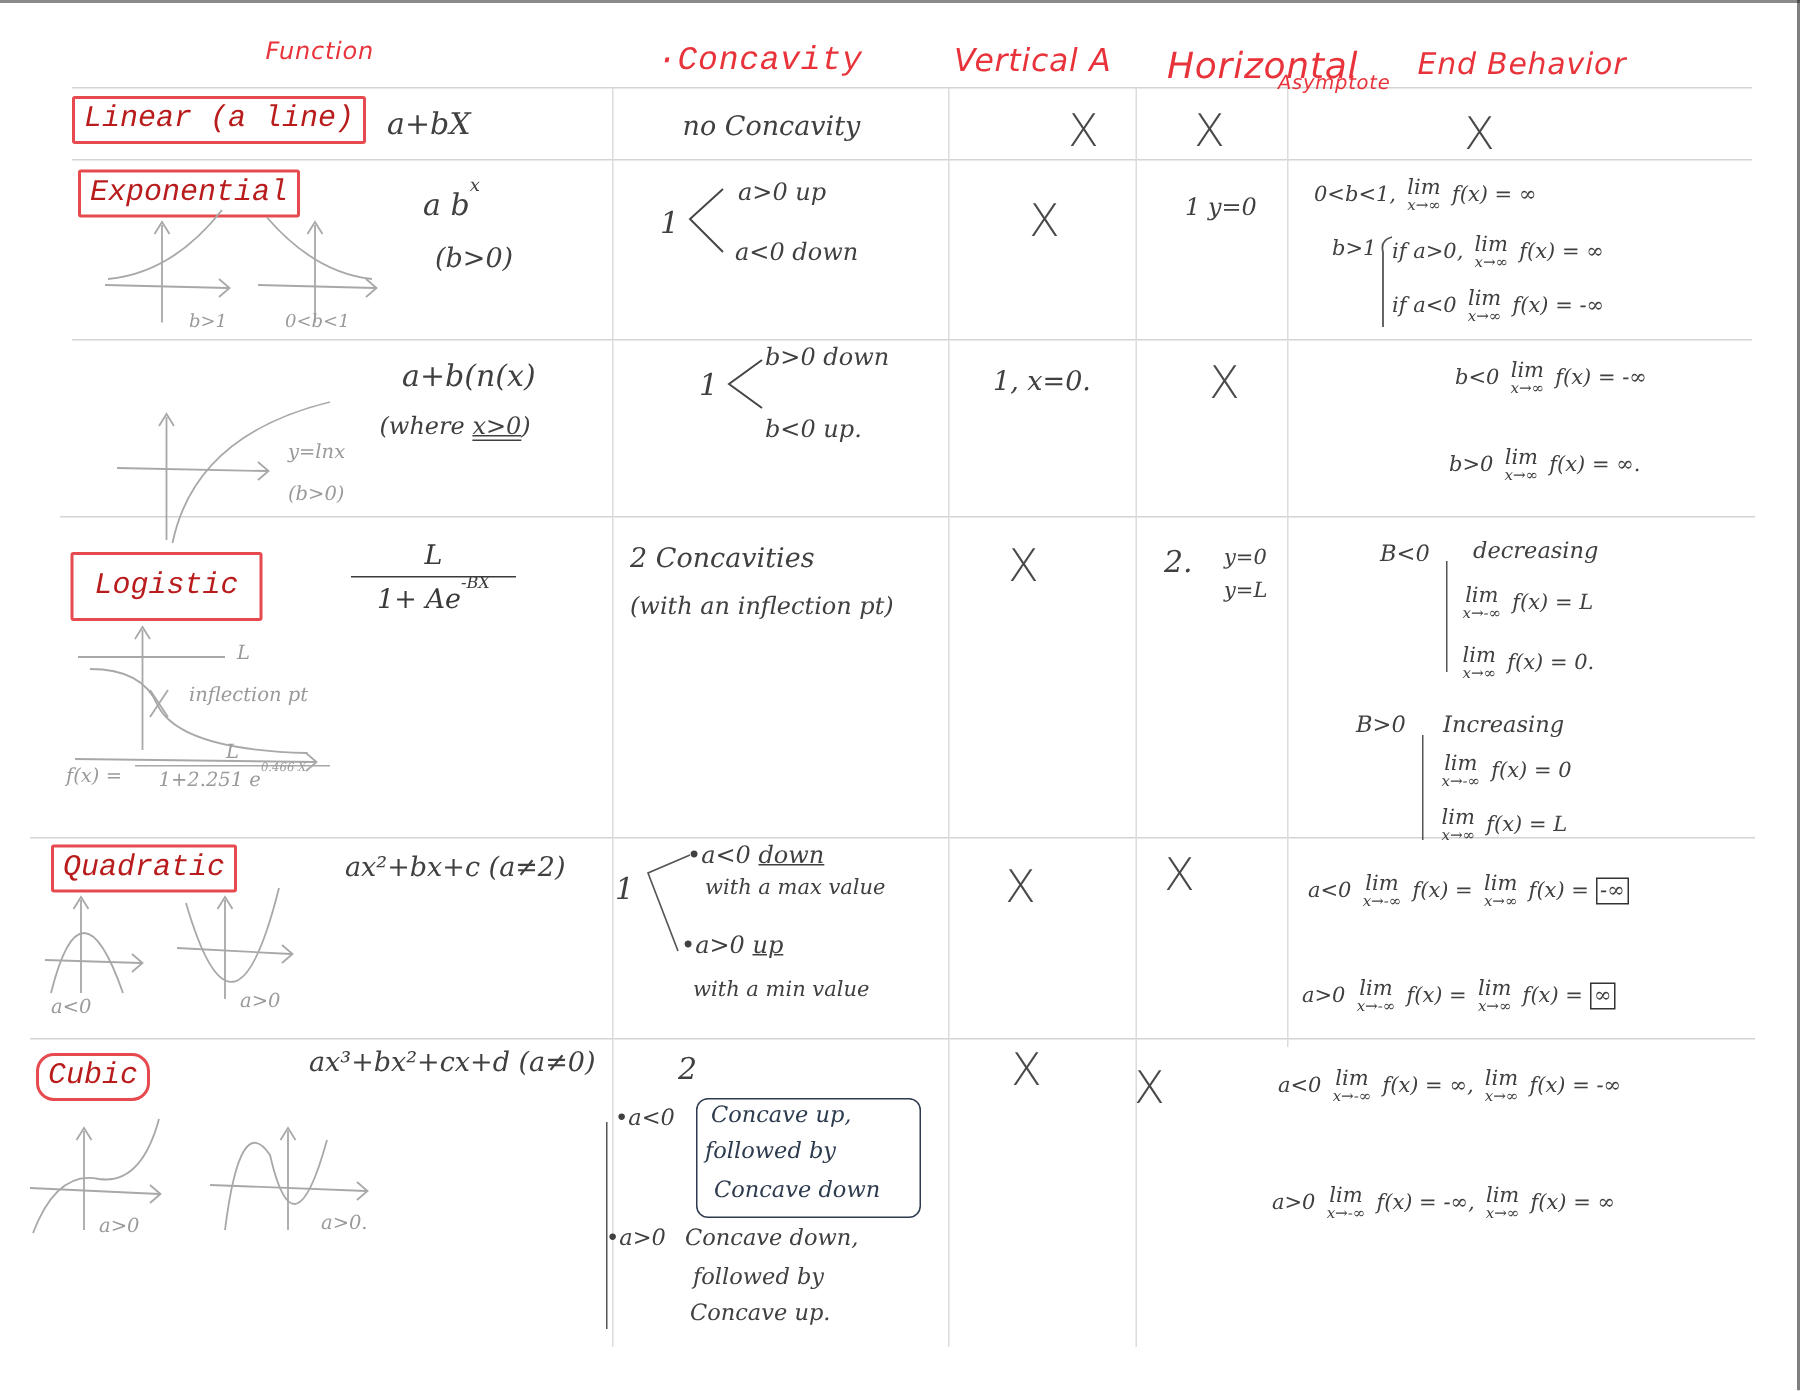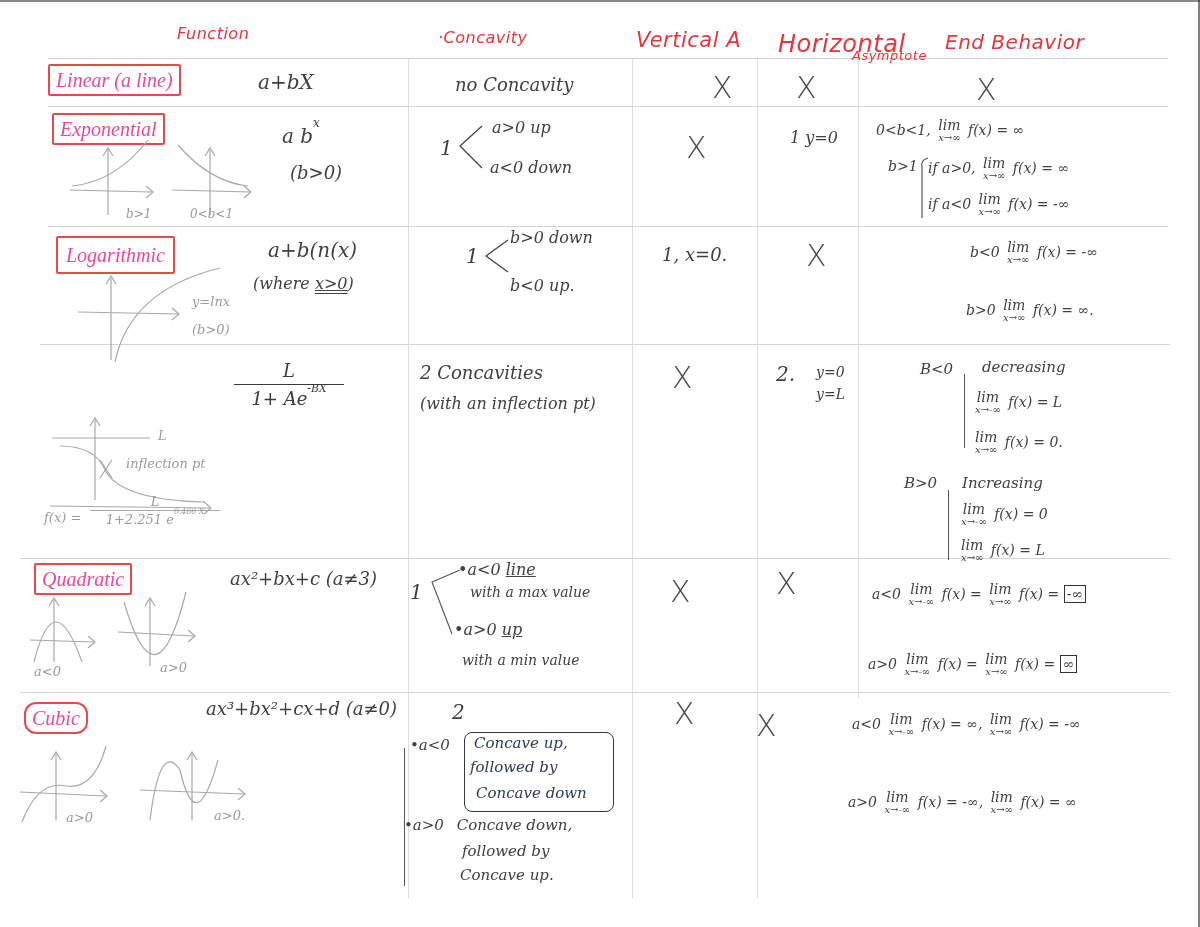--- a/index.html
+++ b/index.html
@@ -18,22 +18,22 @@
     .hline { position:absolute; height:1px; background:#d4d4d4; }
     .vline { position:absolute; width:1px; background:#dcdcdc; }
 
     
     .hdr { position:absolute; color:#e8333b; font-family:"DejaVu Sans", sans-serif; font-style: italic; letter-spacing: .5px; white-space: nowrap; }
     .hdr-sub { font-size: 13px; }
 
     
     .fbox {
       position:absolute; border:2px solid #e64a4f; border-radius:2px;
-      padding: 1px 6px; font-size: 20px; color:#ec4899; white-space: nowrap;
-      font-family: Liberation Serif, serif; font-style: italic; line-height: 26px;
+      padding: 1px 6px; font-size: 20px; color:#b91c1c; white-space: nowrap;
+      font-family: Liberation Mono, monospace; font-style: italic; line-height: 26px;
     }
     .txt { position:absolute; white-space: nowrap; font-style: italic; color:#404040; }
     .f20 { font-size: 20px; }
     .f18 { font-size: 18px; }
     .f16 { font-size: 16px; }
     .f15 { font-size: 15px; }
     .f14 { font-size: 14px; }
     .f13 { font-size: 13px; }
     .f12 { font-size: 12px; }
     .pencil { color:#9a9a9a; }
@@ -68,21 +68,21 @@
   <div class="hline" style="left:48px; top:226px; width:1120px;"></div>
   <div class="hline" style="left:40px; top:344px; width:1130px;"></div>
   <div class="hline" style="left:20px; top:558px; width:1150px;"></div>
   <div class="hline" style="left:20px; top:692px; width:1150px;"></div>
   <div class="vline" style="left:408px; top:58px; height:840px;"></div>
   <div class="vline" style="left:632px; top:58px; height:840px;"></div>
   <div class="vline" style="left:757px; top:58px; height:840px;"></div>
   <div class="vline" style="left:858px; top:58px; height:640px;"></div>
 
   <div class="hdr" style="left:177px; top:24px; font-size:16px;">Function</div>
-  <div class="hdr" style="left:438px; top:28px; font-size:16px;">·Concavity</div>
+  <div class="hdr" style="left:438px; top:28px; font-size:22px;font-family:Liberation Mono, monospace;">·Concavity</div>
   <div class="hdr" style="left:636px; top:28px; font-size:21px;">Vertical A</div>
   <div class="hdr" style="left:768px; top:30px; font-size:24px;margin-left:10px;">Horizontal</div>
   <div class="hdr hdr-sub" style="left:852px; top:48px; font-size:13px;">Asymptote</div>
   <div class="hdr" style="left:945px; top:30px; font-size:20px;">End Behavior</div>
 
   <div class="fbox" style="left:48px; top:64px;">Linear (a line)</div>
   <div class="txt f20" style="left:258px; top:70px;">a+bX</div>
   <div class="txt f18" style="left:455px; top:74px;">no Concavity</div>
   <div class="xmark" style="left:712px; top:70px;">X</div>
   <div class="xmark" style="left:796px; top:70px;">X</div>
@@ -130,21 +130,20 @@
     <span>if a&gt;0,</span>
     <span class="lim"><span class="l1">lim</span><span class="l2">x→∞</span></span>
     <span>f(x) = ∞</span>
   </div>
   <div class="txt f14" style="left:928px; top:192px;">
     <span>if a&lt;0</span>
     <span class="lim"><span class="l1">lim</span><span class="l2">x→∞</span></span>
     <span>f(x) = -∞</span>
   </div>
 
-  <div class="fbox" style="left:56px; top:236px; padding:4px 8px;">Logarithmic</div>
   <div class="txt f20" style="left:268px; top:238px;">a+b(n(x)</div>
   <div class="txt f16" style="left:253px; top:274px;">
     <span>(where </span><span style="text-decoration: underline double;">x&gt;0</span><span>)</span>
   </div>
   <svg class="sketch" width="180" height="140" style="left:60px; top:270px;" viewBox="0 0 180 140">
     <g fill="none" stroke="#a8a8a8" stroke-width="1.2">
       <line x1="18" y1="42" x2="118" y2="44"></line>
         <path d="M112 38 L119 44 L112 50"></path>
       <line x1="51" y1="8" x2="51" y2="90"></line>
         <path d="M46 14 L51 6 L56 14"></path>
@@ -165,20 +164,21 @@
     <span>b&lt;0</span>
     <span class="lim"><span class="l1">lim</span><span class="l2">x→∞</span></span>
     <span>f(x) = -∞</span>
   </div>
   <div class="txt f14" style="left:966px; top:298px;">
     <span>b&gt;0</span>
     <span class="lim"><span class="l1">lim</span><span class="l2">x→∞</span></span>
     <span>f(x) = ∞.</span>
   </div>
 
+  <div class="fbox" style="left:47px; top:368px; padding:8px 14px;">Logistic</div>
   <div class="frac" style="left:234px; top:360px; width:110px;">
     <span class="num">L</span>
     <span class="bar"></span>
     <span class="den"><span>1+ Ae</span><sup style="position:relative; top:-6px;">-BX</sup></span>
   </div>
   <svg class="sketch" width="200" height="110" style="left:40px; top:420px;" viewBox="0 0 200 110">
     <g fill="none" stroke="#a8a8a8" stroke-width="1.2">
       <line x1="12" y1="18" x2="110" y2="18"></line>
       <line x1="55" y1="0" x2="55" y2="80"></line>
         <path d="M50 6 L55 -2 L60 6"></path>
@@ -220,21 +220,21 @@
   <div class="txt f14" style="left:958px; top:502px;">
     <span class="lim"><span class="l1">lim</span><span class="l2">x→-∞</span></span>
     <span>f(x) = 0</span>
   </div>
   <div class="txt f14" style="left:958px; top:538px;">
     <span class="lim"><span class="l1">lim</span><span class="l2">x→∞</span></span>
     <span>f(x) = L</span>
   </div>
 
   <div class="fbox" style="left:34px; top:563px;">Quadratic</div>
-  <div class="txt f18" style="left:230px; top:568px;">ax²+bx+c (a≠3)</div>
+  <div class="txt f18" style="left:230px; top:568px;">ax²+bx+c (a≠2)</div>
   <svg class="sketch" width="190" height="80" style="left:24px; top:592px;" viewBox="0 0 190 80">
     <g fill="none" stroke="#a8a8a8" stroke-width="1.2">
       <line x1="6" y1="48" x2="70" y2="50"></line>
         <path d="M64 44 L71 50 L64 56"></path>
       <line x1="30" y1="8" x2="30" y2="70"></line>
         <path d="M25 14 L30 6 L35 14"></path>
       <path d="M10 70 Q30 -10 58 70"></path>
       <line x1="94" y1="40" x2="170" y2="44"></line>
         <path d="M164 38 L171 44 L164 50"></path>
       <line x1="126" y1="8" x2="126" y2="74"></line>
@@ -242,21 +242,21 @@
       <path d="M100 10 Q132 120 162 0"></path>
     </g>
   </svg>
   <div class="txt f13 pencil" style="left:34px; top:664px;">a&lt;0</div>
   <div class="txt f13 pencil" style="left:160px; top:660px;">a&gt;0</div>
   <div class="txt f20" style="left:410px; top:580px;">1</div>
   <svg class="sketch" width="40" height="70" style="left:424px; top:566px;" viewBox="0 0 40 70">
     <path d="M36 4 L8 16 L28 68" fill="none" stroke="#555" stroke-width="1.1"></path>
   </svg>
   <div class="txt f16" style="left:458px; top:560px;">
-    <span>•</span><span>a&lt;0 </span><span style="text-decoration: underline;">line</span>
+    <span>•</span><span>a&lt;0 </span><span style="text-decoration: underline;">down</span>
   </div>
   <div class="txt f14" style="left:470px; top:584px;">with a max value</div>
   <div class="txt f16" style="left:454px; top:620px;">
     <span>•</span><span>a&gt;0 </span><span style="text-decoration: underline;">up</span>
   </div>
   <div class="txt f14" style="left:462px; top:652px;">with a min value</div>
   <div class="xmark" style="left:670px; top:574px;">X</div>
   <div class="xmark" style="left:776px; top:566px;">X</div>
   <div class="txt f14" style="left:872px; top:582px;">
     <span>a&lt;0</span>

